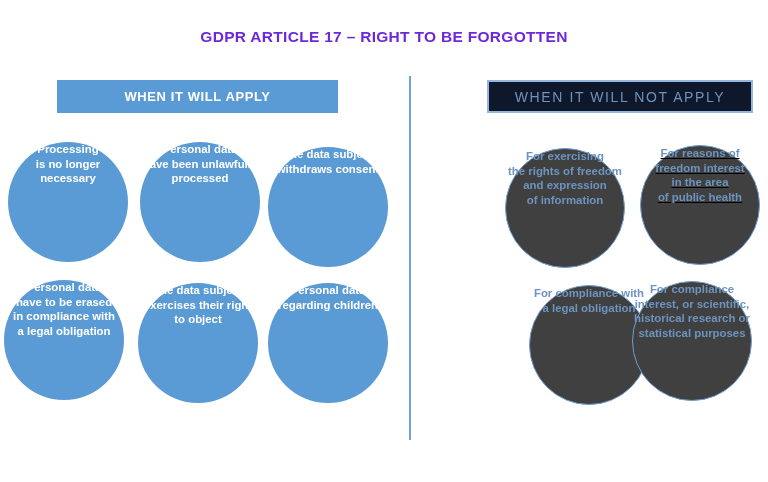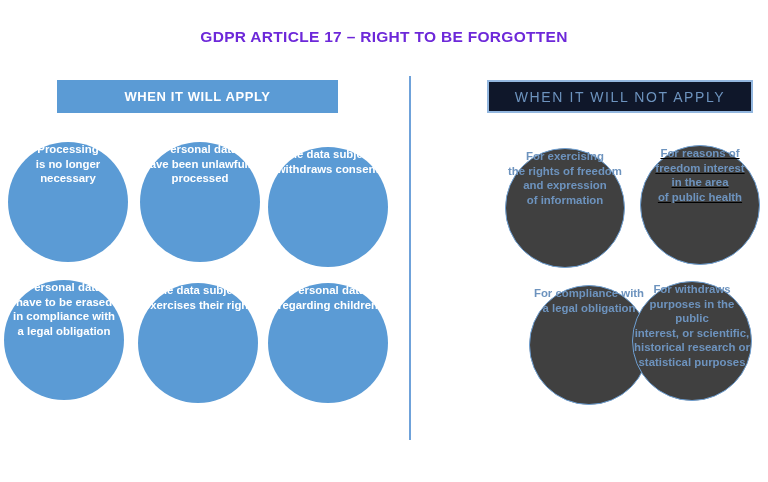--- a/index.html
+++ b/index.html
@@ -173,20 +173,21 @@
       <div>have to be erased</div>
       <div>in compliance with</div>
       <div>a legal obligation</div>
     </div>
   </div>
 
   <div class="circle filled" id="c-l-4">
     <div class="ctext">
       <div>The data subject</div>
       <div>exercises their right</div>
+      <div>to object</div>
     </div>
   </div>
 
   <div class="circle filled" id="c-l-5">
     <div class="ctext">
       <div>Personal data</div>
       <div>regarding children</div>
     </div>
   </div>
 
@@ -214,21 +215,20 @@
 
   <div class="circle outlined" id="c-r-2">
     <div class="ctext">
       <div>For compliance with</div>
       <div>a legal obligation</div>
     </div>
   </div>
 
   <div class="circle outlined" id="c-r-3">
     <div class="ctext">
-      <div>For withdraws</div>
-      <div>purposes in the public</div>
+      <div>For compliance</div>
       <div>interest, or scientific,</div>
       <div>historical research or</div>
       <div>statistical purposes</div>
     </div>
   </div>
 
 </div>
 
 </body></html>

